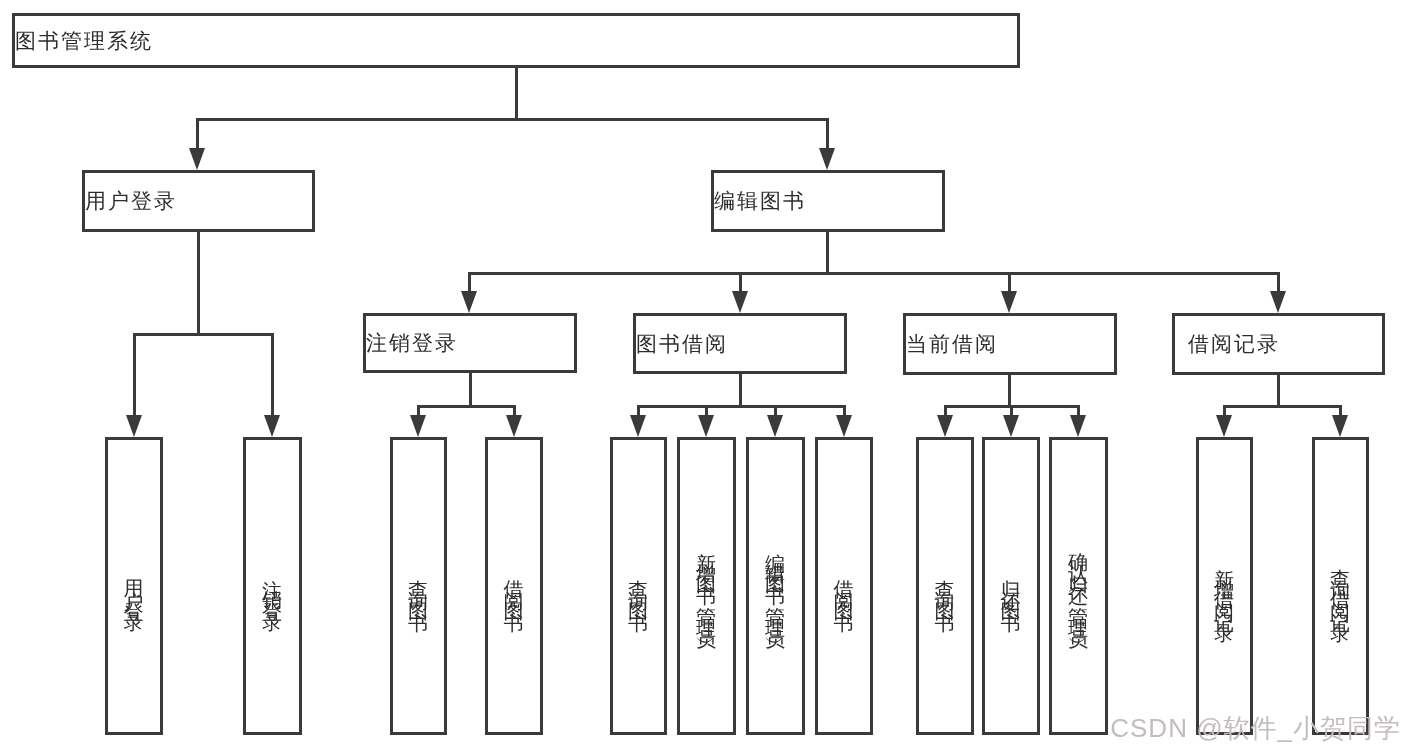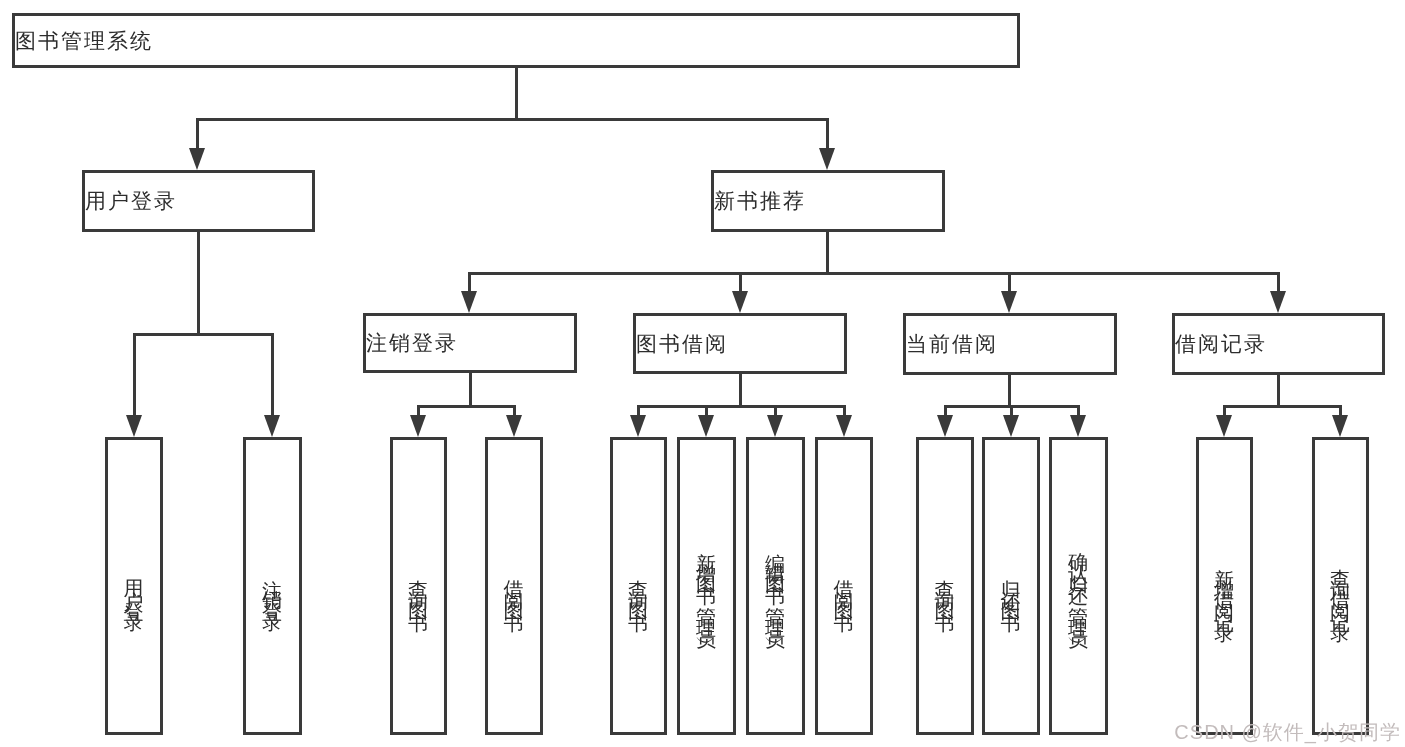--- a/index.html
+++ b/index.html
@@ -72,21 +72,21 @@
     border-left: 8px solid transparent;
     border-right: 8px solid transparent;
     border-top: 22px solid #3a3a3a;
     z-index: 1;
   }
   
   .watermark {
     position: absolute;
     right: 4px;
     bottom: 1px;
-    font-size: 20px;
+    font-size: 26px;
     color: #c3bcbc;
     letter-spacing: 1px;
     z-index: 3;
     pointer-events: none;
   }
 </style>
 </head>
 <body>
 
 <div class="canvas">
@@ -99,21 +99,21 @@
   <div class="hline" style="left:196px; top:118px; width:633px;"></div>
   <div class="vline" style="left:196px; top:118px; height:34px;"></div>
   <div class="arrow" style="left:189px; top:148px;"></div>
   <div class="vline" style="left:826px; top:118px; height:34px;"></div>
   <div class="arrow" style="left:819px; top:148px;"></div>
 
   <div class="box" style="left:82px; top:170px; width:233px; height:62px;">
     <span>用户登录</span>
   </div>
   <div class="box" style="left:711px; top:170px; width:234px; height:62px;">
-    <span>新书推荐</span>
+    <span>编辑图书</span>
   </div>
 
   <div class="vline" style="left:197px; top:232px; height:104px;"></div>
   <div class="hline" style="left:133px; top:333px; width:141px;"></div>
   <div class="vline" style="left:133px; top:333px; height:84px;"></div>
   <div class="arrow" style="left:126px; top:415px;"></div>
   <div class="vline" style="left:271px; top:333px; height:84px;"></div>
   <div class="arrow" style="left:264px; top:415px;"></div>
 
   <div class="vline" style="left:826px; top:232px; height:43px;"></div>
@@ -129,21 +129,21 @@
 
   <div class="box" style="left:363px; top:313px; width:214px; height:60px;">
     <span>注销登录</span>
   </div>
   <div class="box" style="left:633px; top:313px; width:214px; height:61px;">
     <span>图书借阅</span>
   </div>
   <div class="box" style="left:903px; top:313px; width:214px; height:62px;">
     <span>当前借阅</span>
   </div>
-  <div class="box" style="left:1172px; top:313px; width:213px; height:62px;">
+  <div class="box" style="left:1172px; top:313px; width:213px; height:62px;padding-left:13px;">
     <span>借阅记录</span>
   </div>
 
   <div class="vline" style="left:469px; top:372px; height:36px;"></div>
   <div class="hline" style="left:417px; top:405px; width:99px;"></div>
   <div class="vline" style="left:417px; top:405px; height:12px;"></div>
   <div class="arrow" style="left:410px; top:415px;"></div>
   <div class="vline" style="left:513px; top:405px; height:12px;"></div>
   <div class="arrow" style="left:506px; top:415px;"></div>
 

